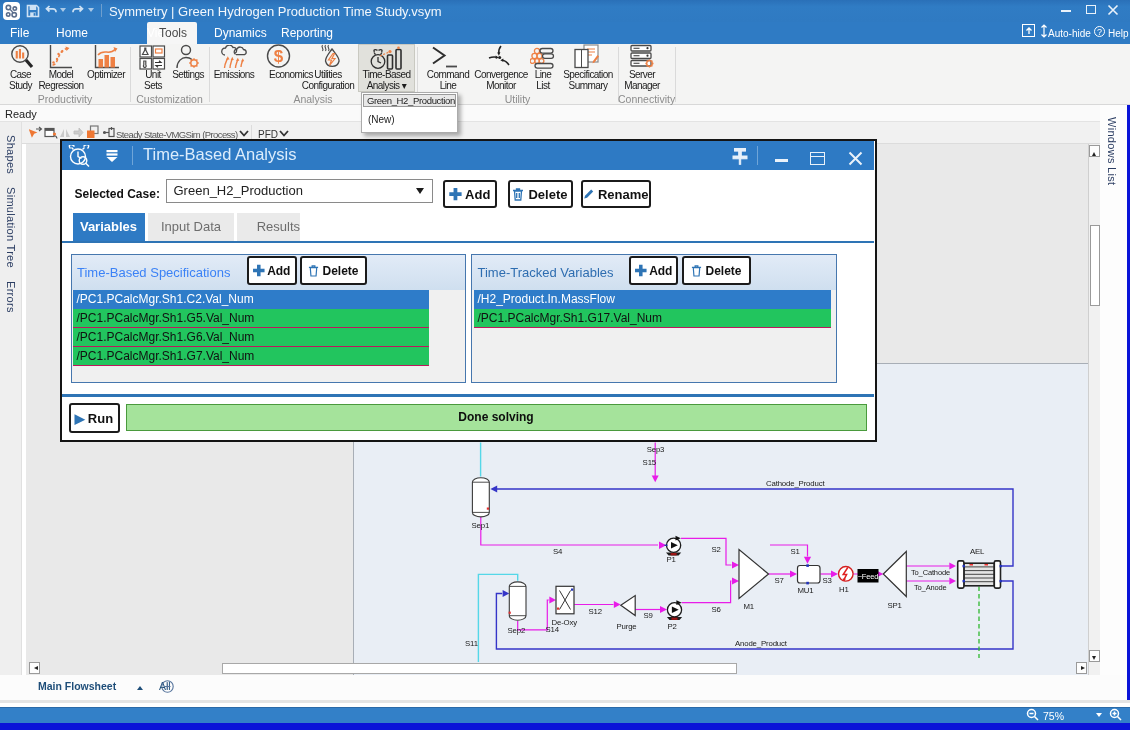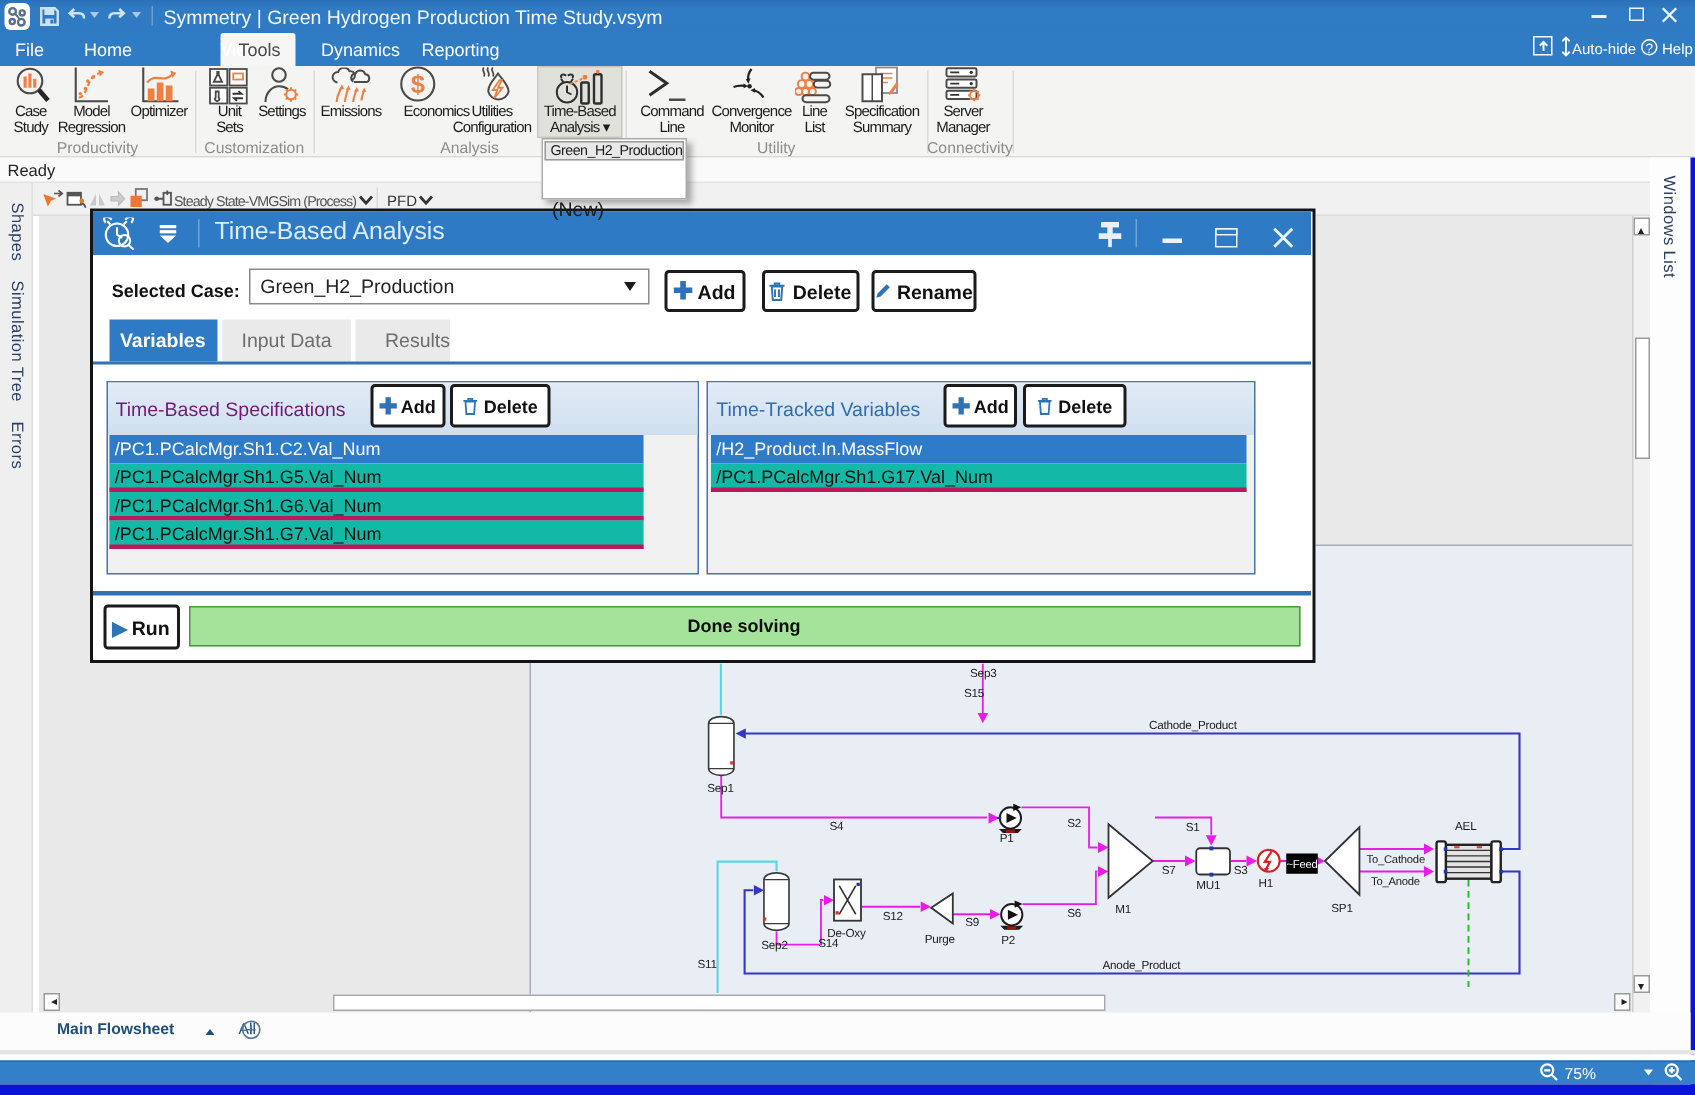--- a/index.html
+++ b/index.html
@@ -5,21 +5,21 @@
   * { margin:0; padding:0; box-sizing:border-box; }
   html,body { width:1130px; height:730px; overflow:hidden; }
   body { font-family:"Liberation Sans", sans-serif; position:relative; background:#e9e9e9; }
   .abs { position:absolute; }
   svg { display:block; }
   .vtext { writing-mode:vertical-rl; font-size:11px; color:#2c3e63; letter-spacing:0.3px; }
   .gcap { font-size:10.5px; color:#8c8c8c; text-align:center; }
   .ilab { font-size:10px; color:#1c1c1c; text-align:center; line-height:10.5px; letter-spacing:-0.55px; }
   .sbx { background:#fdfdfd; border:1px solid #9a9a9a; }
   .btn2 { background:#fff; border:2px solid #1b1b1b; border-radius:3px; font-size:13px; font-weight:bold; color:#111; display:flex; align-items:center; justify-content:center; }
-  .lrow { width:356px; height:19px; background:#14b8a6; border-bottom:3px solid #be185d; color:#111; font-size:12px; line-height:18px; padding-left:4px; }
+  .lrow { width:356px; height:19px; background:#22c55e; border-bottom:1px solid #be185d; color:#111; font-size:12px; line-height:18px; padding-left:4px; }
 </style>
 </head>
 <body>
 
 <div class="abs" style="left:0;top:0;width:1130px;height:22px;background:linear-gradient(#2a70b8,#307cc4 30%,#2f7ac2);"></div>
 <div class="abs" style="left:3px;top:2px;width:17px;height:18px;background:#fff;border-radius:4px;"></div>
 <svg class="abs" style="left:5px;top:4px" width="13" height="14" viewBox="0 0 13 14">
   <g fill="none" stroke="#5a6d8c" stroke-width="1.6">
     <circle cx="3.4" cy="3.6" r="2.2"></circle>
       <circle cx="9.8" cy="4.6" r="1.7"></circle>
@@ -561,21 +561,21 @@
         <path d="M1.5 12.5 l1 -3.5 7.5 -7.5 2.5 2.5 -7.5 7.5 z" fill="#2e74b5"></path>
       </svg>Rename</div>
  
  <div class="abs" style="left:10.5px;top:72px;width:72px;height:28px;background:#2e7ac4;color:#fff;font-weight:bold;font-size:13px;text-align:center;line-height:28px;">Variables</div>
  <div class="abs" style="left:86px;top:72px;width:86px;height:28px;background:#eaeaea;color:#6d6d6d;font-size:13px;text-align:center;line-height:28px;">Input Data</div>
  <div class="abs" style="left:175px;top:72px;width:63px;height:28px;background:#eaeaea;color:#6d6d6d;font-size:13px;text-align:right;line-height:28px;">Results</div>
  <div class="abs" style="left:0;top:99.5px;width:812px;height:2.6px;background:#2e74b5;"></div>
  
  <div class="abs" style="left:8.5px;top:113px;width:395px;height:129px;background:#f0f0f0;border:1px solid #4677ae;"></div>
  <div class="abs" style="left:9.5px;top:114px;width:393px;height:35px;background:linear-gradient(#e2ebf7,#cfdfef);"></div>
- <div class="abs" style="left:15px;top:124px;font-size:13px;color:#701a75;">Time-Based Specifications</div>
+ <div class="abs" style="left:15px;top:124px;font-size:13px;color:#3b82f6;">Time-Based Specifications</div>
  <div class="abs btn2" style="left:184.5px;top:115px;width:50px;height:29px;font-size:12px;"><span style="color:#2e74b5;font-weight:bold;font-size:15px;margin-right:2px;">✚</span>Add</div>
  <div class="abs btn2" style="left:238px;top:115px;width:67px;height:29px;font-size:12px;">
    <svg width="11" height="13" viewBox="0 0 12 14" style="margin-right:3px">
         <path d="M2.5 4 h7 l-0.7 9 h-5.6 z M1 3.5 h10 M4.5 3.5 v-1.5 h3 v1.5" fill="none" stroke="#2e74b5" stroke-width="1.3"></path>
       </svg>Delete</div>
  <div class="abs" style="left:10.5px;top:149px;width:356px;height:76px;background:#fff;border:1px solid #d0d0d0;border-top:none;"></div>
  <div class="abs" style="left:10.5px;top:149px;width:356px;height:19px;background:#2e7cc9;color:#fff;font-size:12px;line-height:19px;padding-left:4px;">/PC1.PCalcMgr.Sh1.C2.Val_Num</div>
  <div class="abs lrow" style="left:10.5px;top:168px;">/PC1.PCalcMgr.Sh1.G5.Val_Num</div>
  <div class="abs lrow" style="left:10.5px;top:187px;">/PC1.PCalcMgr.Sh1.G6.Val_Num</div>
  <div class="abs lrow" style="left:10.5px;top:206px;">/PC1.PCalcMgr.Sh1.G7.Val_Num</div>
@@ -591,14 +591,14 @@
  <div class="abs" style="left:411.5px;top:149px;width:357px;height:19px;background:#2e7cc9;color:#fff;font-size:12px;line-height:19px;padding-left:4px;">/H2_Product.In.MassFlow</div>
  <div class="abs lrow" style="left:411.5px;top:168px;width:357px;">/PC1.PCalcMgr.Sh1.G17.Val_Num</div>
  
  <div class="abs" style="left:0;top:253px;width:812px;height:2.6px;background:#2e74b5;"></div>
  <div class="abs btn2" style="left:6.5px;top:262px;width:51px;height:30px;"><span style="color:#2e74b5;font-size:13px;margin-right:3px;">▶</span>Run</div>
  <div class="abs" style="left:63.5px;top:263px;width:741px;height:27px;background:#a5e39b;border:1px solid #4a9a3d;color:#0d0d0d;font-weight:bold;font-size:12px;text-align:center;line-height:25px;">Done solving</div>
 </div>
 
 <div id="dropdown" class="abs" style="left:361px;top:92px;width:97px;height:41px;background:#fff;border:1px solid #ababab;box-shadow:3px 3px 4px rgba(0,0,0,0.3);">
  <div class="abs" style="left:1px;top:1px;width:93px;height:12.5px;background:#e8e8e8;border:1px solid #9a9a9a;font-size:9.5px;letter-spacing:-0.35px;color:#1c1c1c;line-height:11.5px;padding-left:3px;overflow:hidden;white-space:nowrap;">Green_H2_Production</div>
- <div class="abs" style="left:6px;top:39px;font-size:13px;color:#1c1c1c;">(New)</div>
+ <div class="abs" style="left:6px;top:21px;font-size:10px;color:#1c1c1c;">(New)</div>
 </div>
 
 </body></html>

